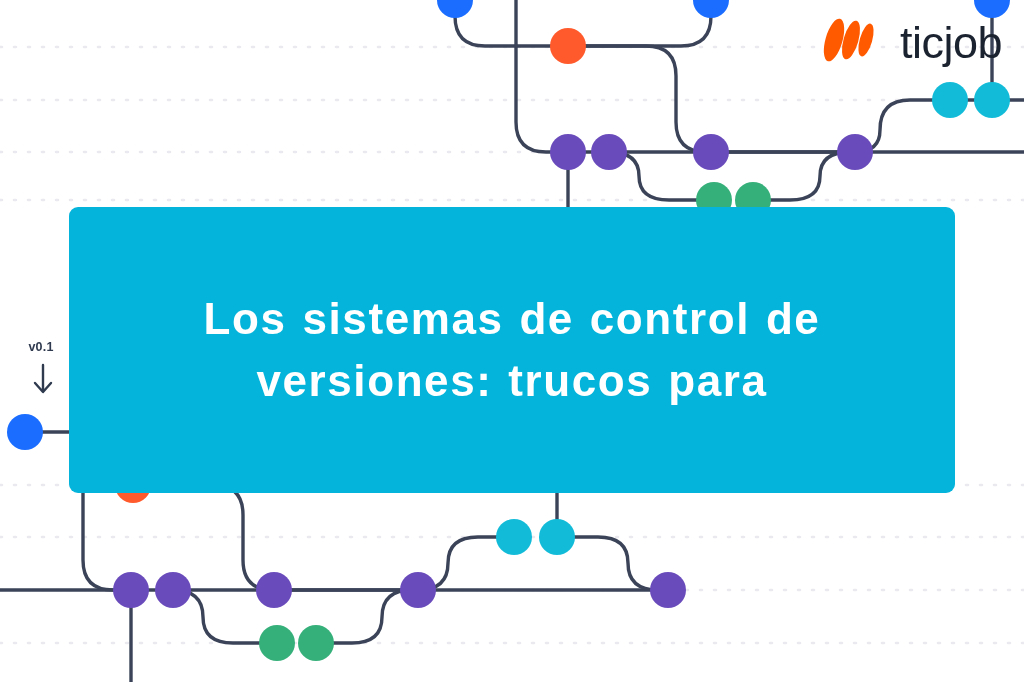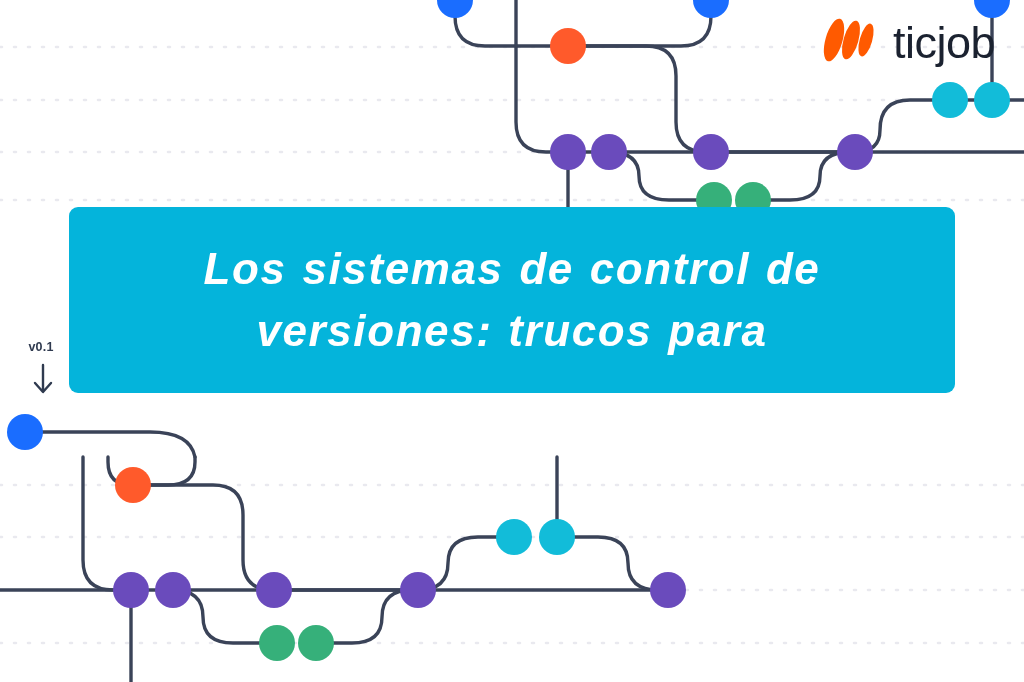--- a/index.html
+++ b/index.html
@@ -55,44 +55,43 @@
     margin-top: 9px;
     margin-left: 10px;
   }
   
   #brand-logo {
     position: absolute;
     left: 820px;
     top: 14px;
     display: flex;
     align-items: center;
-    gap: 9px;
+    gap: 16px;
   }
   #brand-wordmark {
     font-size: 45px;
     font-weight: normal;
     color: #1b2230;
     letter-spacing: -0.5px;
     line-height: 1;
   }
   
   #title-banner {
     position: absolute;
     left: 69px;
     top: 207px;
     width: 886px;
-    height: 186px;
+    height: 286px;
     background: #04b4db;
     border-radius: 9px;
     display: flex;
     align-items: center;
     justify-content: center;
     box-sizing: border-box;
     padding: 0 46px;
-    font-style: italic;
   }
   #banner-title {
     color: #ffffff;
     font-size: 44px;
     font-weight: bold;
     line-height: 1.42;
     text-align: center;
     letter-spacing: 1.6px;
     margin: 0;
     word-spacing: 2px;

